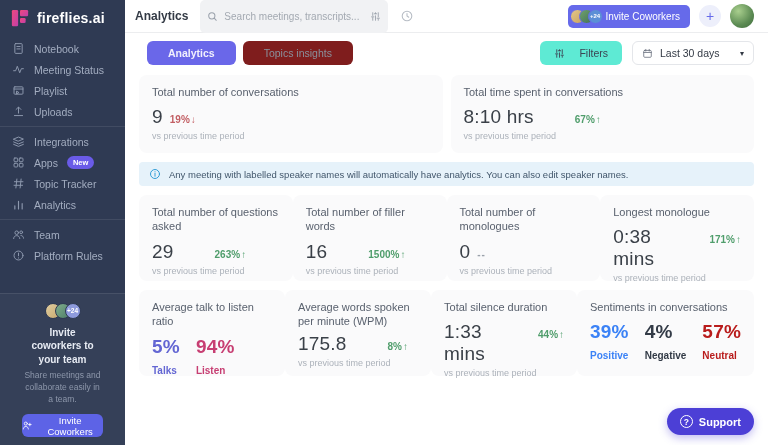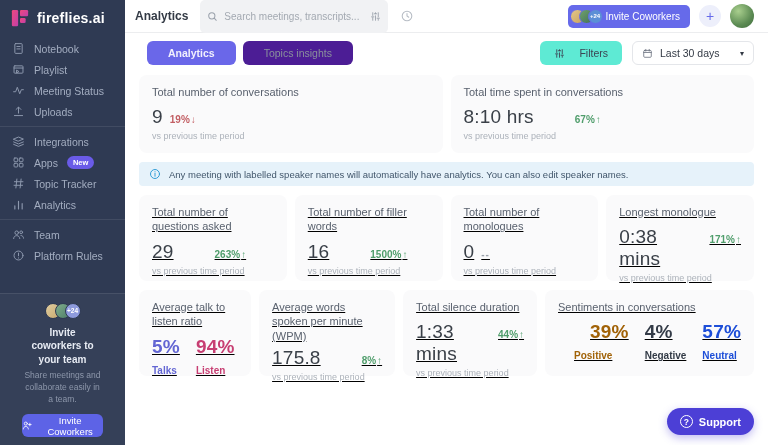--- a/index.html
+++ b/index.html
@@ -40,50 +40,50 @@
   .ta2 { background:linear-gradient(135deg,#6FA26B,#44705A); }
   .ta3 { background:#5B8FD6; }
   .add-btn { width:22px; height:22px; border-radius:50%; background:#EDEFFB; color:#666AEA; font-size:14px; line-height:1; border:none; cursor:pointer; display:flex; align-items:center; justify-content:center; font-family:inherit; }
   .user-avatar { width:24px; height:24px; border-radius:50%; background:radial-gradient(circle at 35% 30%, #A9CF8E, #5C8B53 60%, #3E6B3C); cursor:pointer; }
 
   .content { flex:1; padding:7px 14px 0; position:relative; }
   .toolbar { display:flex; align-items:center; margin:1px 0 10px; }
   .tabs { display:flex; gap:7px; margin-left:8px; }
   .tab { font-size:10.5px; font-family:inherit; border:none; border-radius:6px; padding:6px 21px; cursor:pointer; }
   .tab.active { background:#6A67E9; color:#F1F0FD; font-weight:600; }
-  .tab.inactive { background:#4c1d95; color:#8A919C; }
+  .tab.inactive { background:#7f1d1d; color:#8A919C; }
   .toolbar-right { margin-left:auto; display:flex; align-items:center; gap:10px; }
   .filters-btn { height:24px; background:#5eead4; border:none; border-radius:6px; font-size:10.5px; font-family:inherit; color:#3C4554; display:flex; align-items:center; gap:14px; padding:0 14px; cursor:pointer; }
   .date-select { height:24px; min-width:122px; background:#fff; border:1px solid #E4E6EA; border-radius:6px; font-size:10.5px; color:#333A45; display:flex; align-items:center; gap:7px; padding:0 9px; cursor:pointer; }
   .caret { margin-left:auto; font-size:8px; color:#333A45; }
 
   .grid2 { display:grid; grid-template-columns:1fr 1fr; gap:8px; }
-  .grid4 { display:grid; grid-template-columns:repeat(4,1fr); gap:8px; margin-top:0;text-decoration:underline; }
+  .grid4 { display:grid; grid-template-columns:repeat(4,1fr); margin-top:0; }
   .card { background:#FAFAFB; border-radius:8px; padding:10px 13px 9px; }
   .grid2 .card { height:78px; }
   .grid4 .card { height:86px; }
   .card-title { font-size:11px; color:#59616E; line-height:1.3; }
   .value-row { display:flex; align-items:baseline; gap:7px; margin-top:7px; }
   .value { font-size:19px; color:#3A4048; font-weight:500; letter-spacing:.2px; }
   .delta { font-size:10px; font-weight:700; }
   .delta .arr { margin-left:1px; }
   .delta.up { color:#4F9D6B;padding-left:34px; }
   .delta.down { color:#C25E63; }
   .delta.none { color:#9AA1AA; letter-spacing:1px; }
   .caption { font-size:9px; color:#ACB2BA; margin-top:3px; }
 
   .pair-row { display:flex; gap:16px; margin-top:7px; }
   .pair { display:flex; flex-direction:column; gap:7px; }
   .pair .value { font-weight:600; }
   .pair .lbl { font-size:10px; font-weight:700; }
   .c-talks { color:#6366D3; }
   .c-listen { color:#C73E72; }
-  .c-pos { color:#a16207;margin-left:16px; }
+  .c-pos { color:#3b82f6; }
   .c-neg { color:#333B47; }
-  .c-neu { color:#1d4ed8;justify-content:flex-end; }
+  .c-neu { color:#b91c1c;justify-content:flex-end; }
 
   .banner { display:flex; align-items:center; gap:8px; background:#E6F2FA; border-radius:4px; padding:6px 10px; margin:9px 0; }
   .banner-text { font-size:9.5px; color:#41566B; }
   .banner svg { flex:none; color:#2E9BD6; }
 
   .support-btn { position:absolute; right:14px; bottom:10px; height:27px; background:#4C3FD6; color:#fff; border:none; border-radius:14px; font-size:11px; font-weight:600; font-family:inherit; display:flex; align-items:center; gap:6px; padding:0 13px; cursor:pointer; box-shadow:0 3px 8px rgba(76,63,214,.35); }
   .q-circle { width:13px; height:13px; border:1.2px solid #fff; border-radius:50%; font-size:8.5px; font-weight:700; display:flex; align-items:center; justify-content:center; }
 </style>
 </head>
 <body>
@@ -109,30 +109,30 @@
     <nav>
       <div class="nav-item">
         <svg viewBox="0 0 16 16" fill="none" stroke="currentColor" stroke-width="1.2" stroke-linecap="round" stroke-linejoin="round">
             <rect x="3.5" y="2" width="9" height="12" rx="1"></rect>
             <path d="M6 5.5h4M6 8.5h4"></path>
           </svg>
         <span>Notebook</span>
       </div>
       <div class="nav-item">
         <svg viewBox="0 0 16 16" fill="none" stroke="currentColor" stroke-width="1.2" stroke-linecap="round" stroke-linejoin="round">
+            <path d="M2 9.5h2.5L6.5 4l3 8 2-5H14"></path>
+          </svg>
+        <span>Meeting Status</span>
+      </div>
+      <div class="nav-item">
+        <svg viewBox="0 0 16 16" fill="none" stroke="currentColor" stroke-width="1.2" stroke-linecap="round" stroke-linejoin="round">
             <rect x="2.5" y="3.5" width="11" height="9" rx="1"></rect>
             <path d="M2.5 6.2h11M6 9l2.5 1.5L6 12z"></path>
           </svg>
         <span>Playlist</span>
-      </div>
-      <div class="nav-item">
-        <svg viewBox="0 0 16 16" fill="none" stroke="currentColor" stroke-width="1.2" stroke-linecap="round" stroke-linejoin="round">
-            <path d="M2 9.5h2.5L6.5 4l3 8 2-5H14"></path>
-          </svg>
-        <span>Meeting Status</span>
       </div>
       <div class="nav-item">
         <svg viewBox="0 0 16 16" fill="none" stroke="currentColor" stroke-width="1.2" stroke-linecap="round" stroke-linejoin="round">
             <path d="M8 10V3M5 5.5 8 2.5l3 3M3 13h10"></path>
           </svg>
         <span>Uploads</span>
       </div>
     </nav>
 
     <div class="nav-divider"></div>

